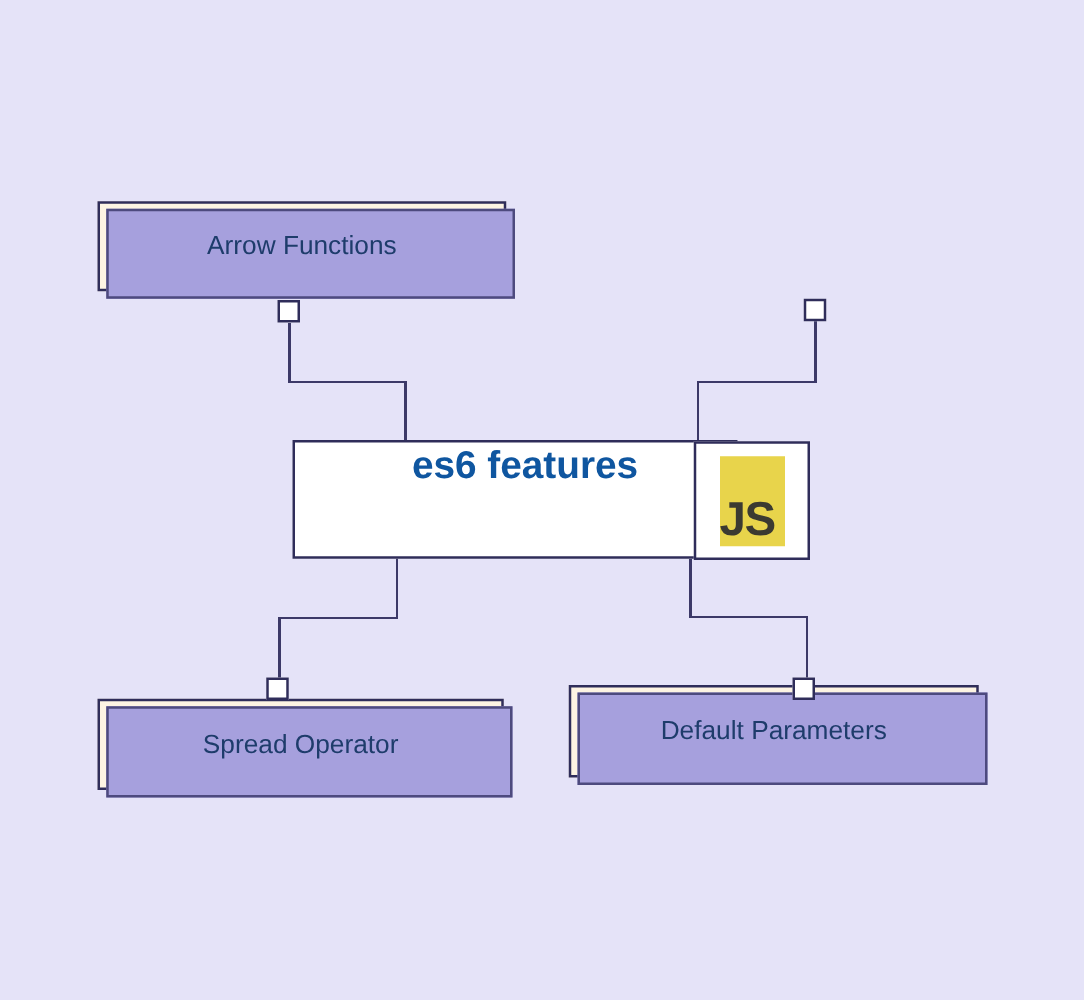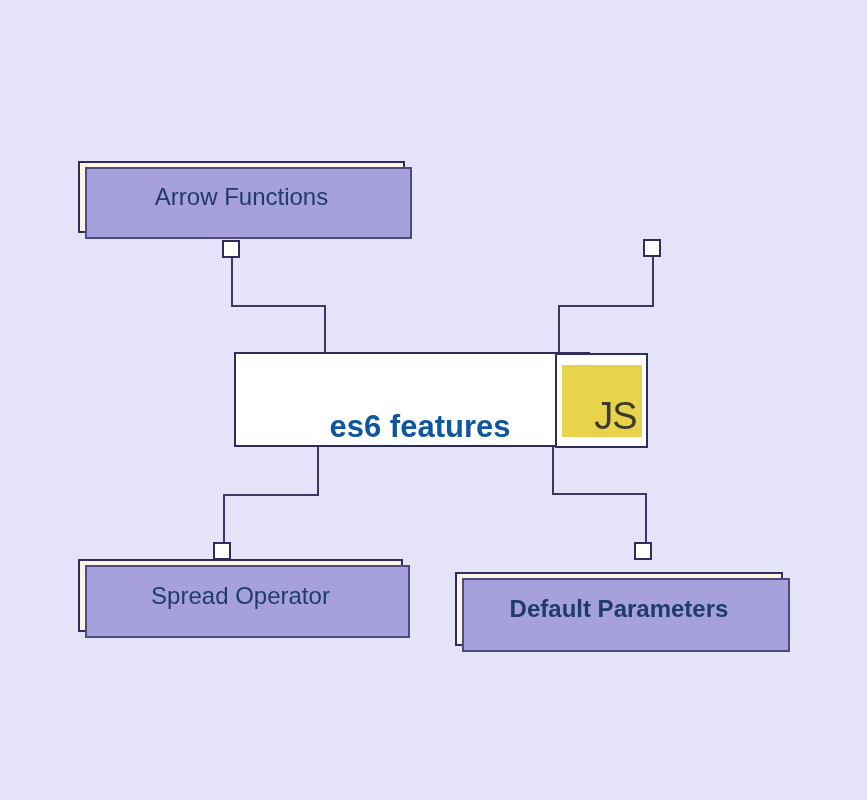--- a/index.html
+++ b/index.html
@@ -25,48 +25,48 @@
   }
 
   
   .topic {
     position: absolute;
     background: #FDF4E3;
     border: 2px solid #2F2D5A;
     display: flex;
     align-items: center;
     justify-content: center;
-    font-size: 24px;
+    font-size: 21px;
     color: #1E3C6B;
     z-index: 2;
   }
   .topic::before {
     content: "";
     position: absolute;
     inset: -2px;
     transform: translate(7px, 6px);
     background: #A6A0DD;
     border: 2px solid #4D4A7E;
     z-index: -1;
   }
 
   #node-arrow   { left: 78px;  top: 161px; width: 327px; height: 72px; }
   #node-multi   { left: 455px; top: 161px; width: 328px; height: 74px; }
   #node-spread  { left: 78px;  top: 559px; width: 325px; height: 73px; align-items: center; }
-  #node-default { left: 455px; top: 572px; width: 328px; height: 74px; font-weight: bold; }
+  #node-default { left: 455px; top: 548px; width: 328px; height: 74px; }
 
   
   .root-node {
     position: absolute;
     left: 234px; top: 352px;
     width: 356px; height: 95px;
     background: #FFFFFF;
     border: 2px solid #2F2D5A;
     display: flex;
-    align-items: flex-end;
+    align-items: flex-start;
     justify-content: center;
     font-size: 31px;
     font-weight: 700;
     color: #0F56A0;
     z-index: 2;
     padding-left: 16px;
   }
 
   
   .js-node {
@@ -74,28 +74,28 @@
     left: 555px; top: 353px;
     width: 93px; height: 95px;
     background: #FFFFFF;
     border: 2px solid #2F2D5A;
     display: flex;
     align-items: center;
     justify-content: center;
     z-index: 2;
   }
   .js-logo {
-    width: 80px; height: 72px;
+    width: 52px; height: 72px;
     background: #E8D44B;
     display: flex;
     align-items: flex-end;
-    justify-content: flex-end;
+    justify-content: flex-start;
     padding: 0 5px 2px 0;
     font-size: 38px;
-    font-weight: 400;
+    font-weight: 700;
     letter-spacing: -1px;
     color: #3B3A31;
     line-height: 1;
   }
 
   
   .handle {
     position: absolute;
     width: 18px; height: 18px;
     background: #FFFFFF;

